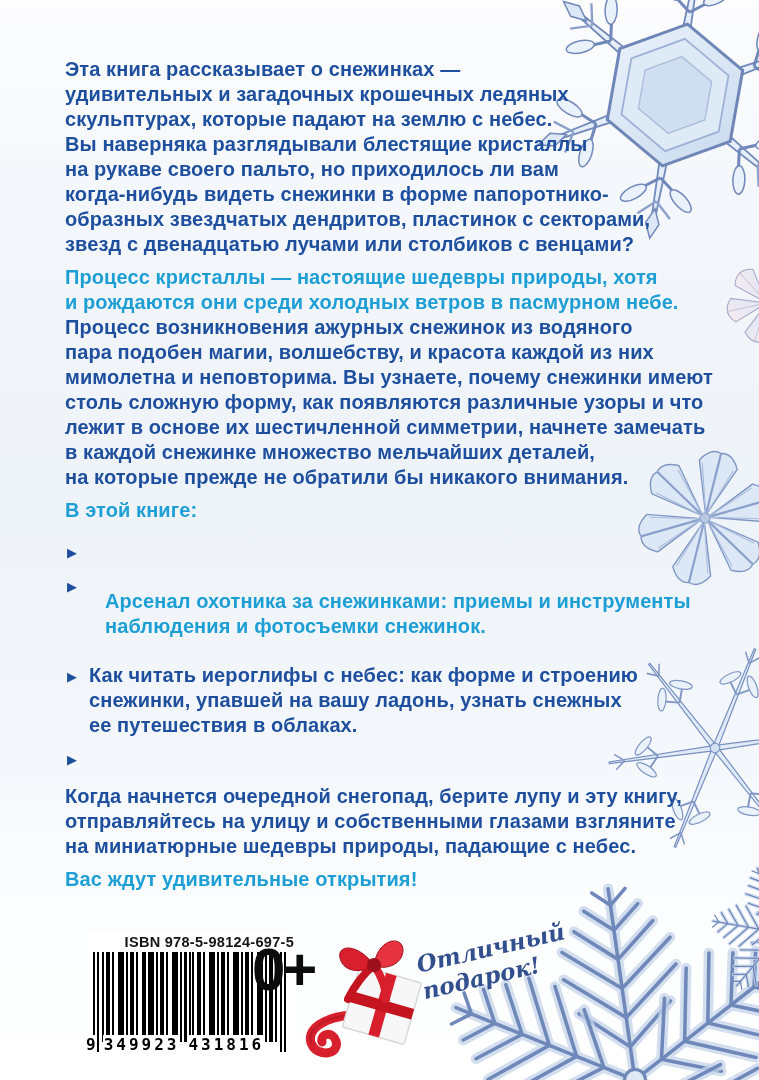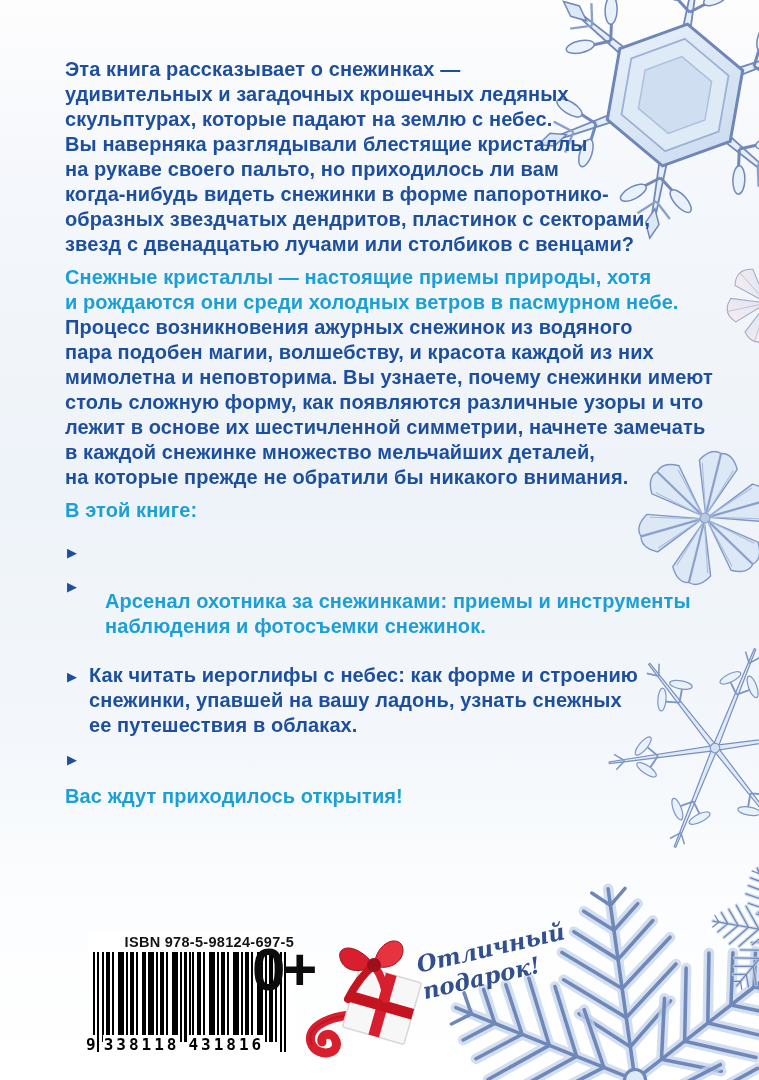--- a/index.html
+++ b/index.html
@@ -186,21 +186,21 @@
   <div class="content">
     <p class="para dark p1">Эта книга рассказывает о снежинках —
 удивительных и загадочных крошечных ледяных
 скульптурах, которые падают на землю с небес.
 Вы наверняка разглядывали блестящие кристаллы
 на рукаве своего пальто, но приходилось ли вам
 когда-нибудь видеть снежинки в форме папоротнико-
 образных звездчатых дендритов, пластинок с секторами,
 звезд с двенадцатью лучами или столбиков с венцами?</p>
 
-    <p class="para"><span class="cyan">Снежные кристаллы — настоящие приемы природы, хотя
+    <p class="para"><span class="cyan">Процесс кристаллы — настоящие шедевры природы, хотя
 и рождаются они среди холодных ветров в пасмурном небе.</span><span class="dark">
 Процесс возникновения ажурных снежинок из водяного
 пара подобен магии, волшебству, и красота каждой из них
 мимолетна и неповторима. Вы узнаете, почему снежинки имеют
 столь сложную форму, как появляются различные узоры и что
 лежит в основе их шестичленной симметрии, начнете замечать
 в каждой снежинке множество мельчайших деталей,
 на которые прежде не обратили бы никакого внимания.</span></p>
 
     <p class="para cyan list-header">В этой книге:</p>
@@ -218,22 +218,25 @@
         <span class="bullet-marker">▶</span>
         <span class="para dark" style="margin:0">Как читать иероглифы с небес: как форме и строению
 снежинки, упавшей на вашу ладонь, узнать снежных
 ее путешествия в облаках.</span>
       </li>
       <li>
         <span class="bullet-marker">▶</span>
       </li>
     </ul>
 
-
-    <p class="para cyan final-line">Вас ждут приходилось открытия!</p>
+    <p class="para dark">Когда начнется очередной снегопад, берите лупу и эту книгу,
+отправляйтесь на улицу и собственными глазами взгляните
+на миниатюрные шедевры природы, падающие с небес.</p>
+
+    <p class="para cyan final-line">Вас ждут удивительные открытия!</p>
   </div>
 
   <div class="footer">
 
     <div class="barcode-block">
       <div class="isbn-label">ISBN 978-5-98124-697-5</div>
       <div class="bars-wrap">
         <svg class="bars" width="196" height="102" viewBox="0 0 197 102" shape-rendering="crispEdges">
           <g fill="#000">
             <rect x="0" y="0" width="2" height="100"></rect>
@@ -268,21 +271,21 @@
             <rect x="165" y="0" width="6" height="90"></rect>
               <rect x="173" y="0" width="2" height="90"></rect>
             <rect x="177" y="0" width="4" height="90"></rect>
               <rect x="183" y="0" width="2" height="90"></rect>
             <rect x="188" y="0" width="2" height="100"></rect>
               <rect x="192" y="0" width="2" height="100"></rect>
           </g>
         </svg>
         <div class="digits">
             <span>9</span>
-            <span class="g1">338118</span>
+            <span class="g1">349923</span>
             <span class="g2">431816</span>
           </div>
       </div>
     </div>
 
     <div class="age-rating">0+</div>
 
     <svg class="gift" viewBox="0 0 140 160">
 
       <path d="M55,102 C30,104 8,116 16,132 C22,144 44,142 40,128 C37,118 24,120 26,129" fill="none" stroke="#d81f2d" stroke-width="9" stroke-linecap="round"></path>

